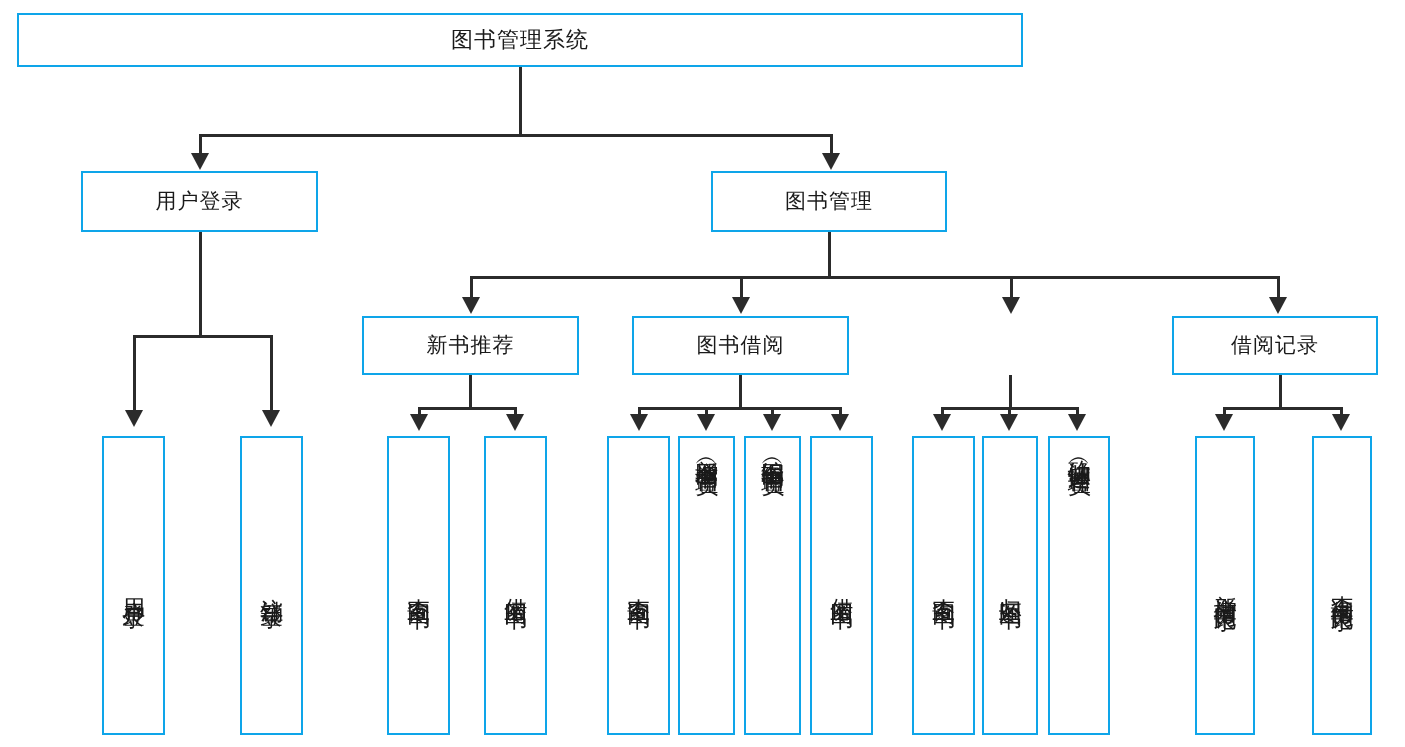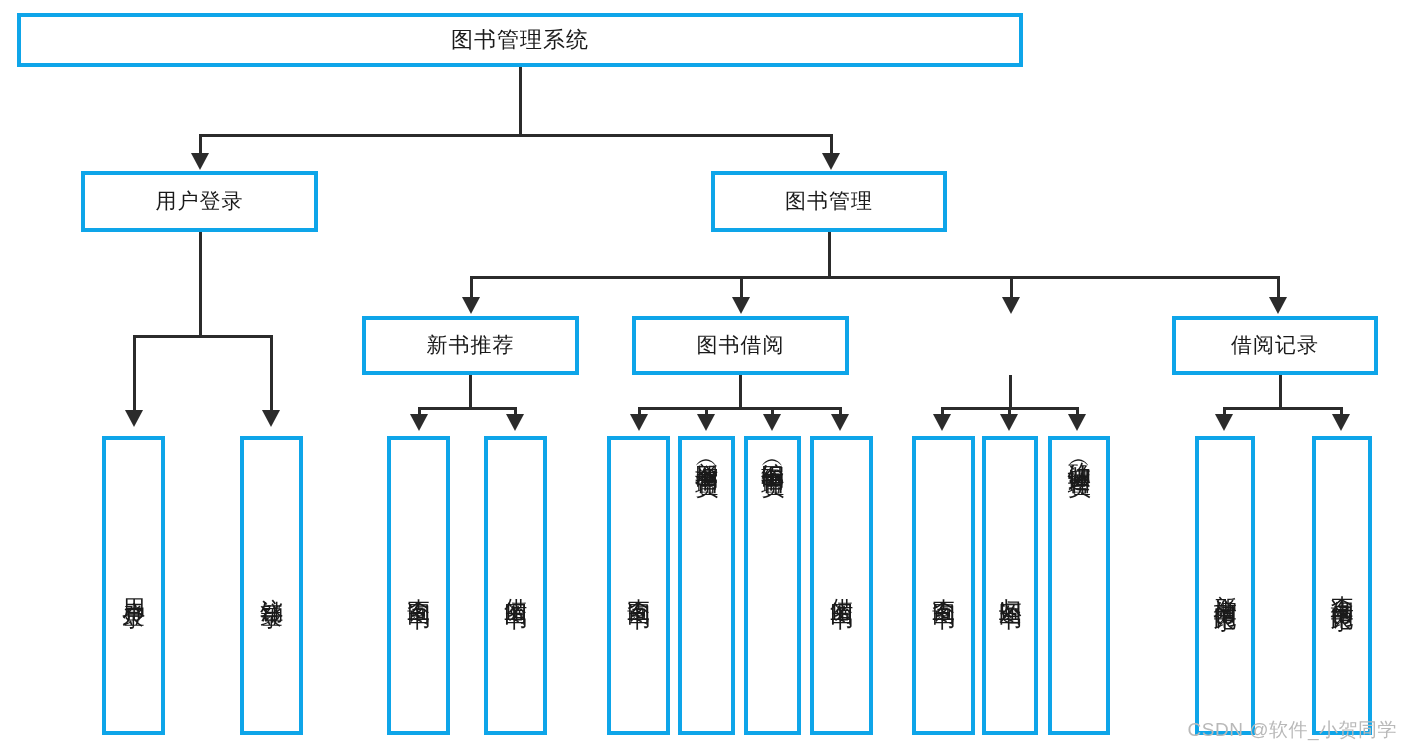--- a/index.html
+++ b/index.html
@@ -14,21 +14,21 @@
     position: relative;
     width: 1405px;
     height: 747px;
     background: #ffffff;
     overflow: hidden;
   }
   
   .node {
     position: absolute;
     box-sizing: border-box;
-    border: 4px solid #0ea5e9;
+    border: 2px solid #0ea5e9;
     background: #ffffff;
     display: flex;
     align-items: center;
     justify-content: center;
     color: #1a1a1a;
     z-index: 3;
     text-align: right;
   }
   .node .lbl {
     font-size: 21px;
@@ -232,14 +232,13 @@
   <div class="node leaf tall" id="l-10">
     <span class="vtext">确认归还（管理员）</span>
   </div>
   <div class="node leaf" id="l-11">
     <span class="vtext">新增借阅记录</span>
   </div>
   <div class="node leaf" id="l-12">
     <span class="vtext">查询借阅记录</span>
   </div>
 
-  <div id="watermark">CSDN @软件_小贺同学</div>
 </div>
 
 </body></html>

